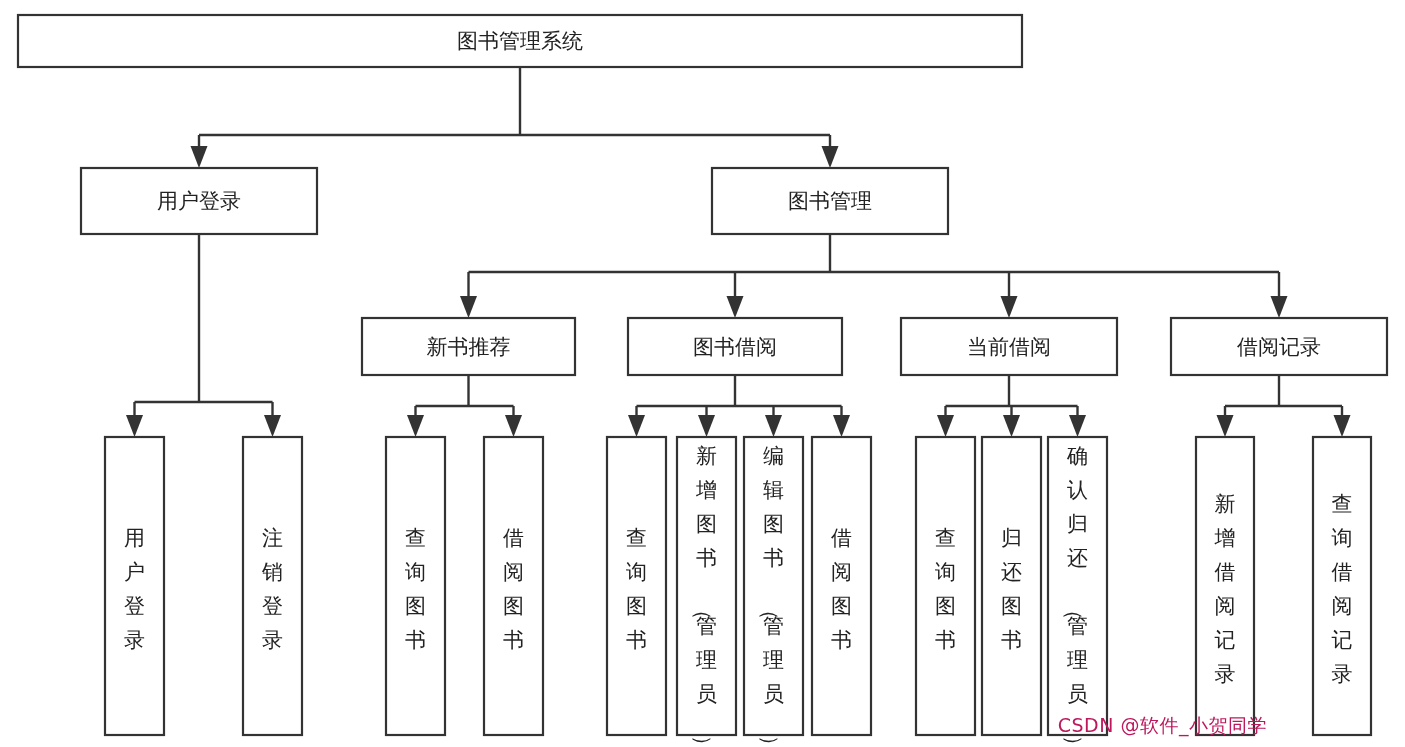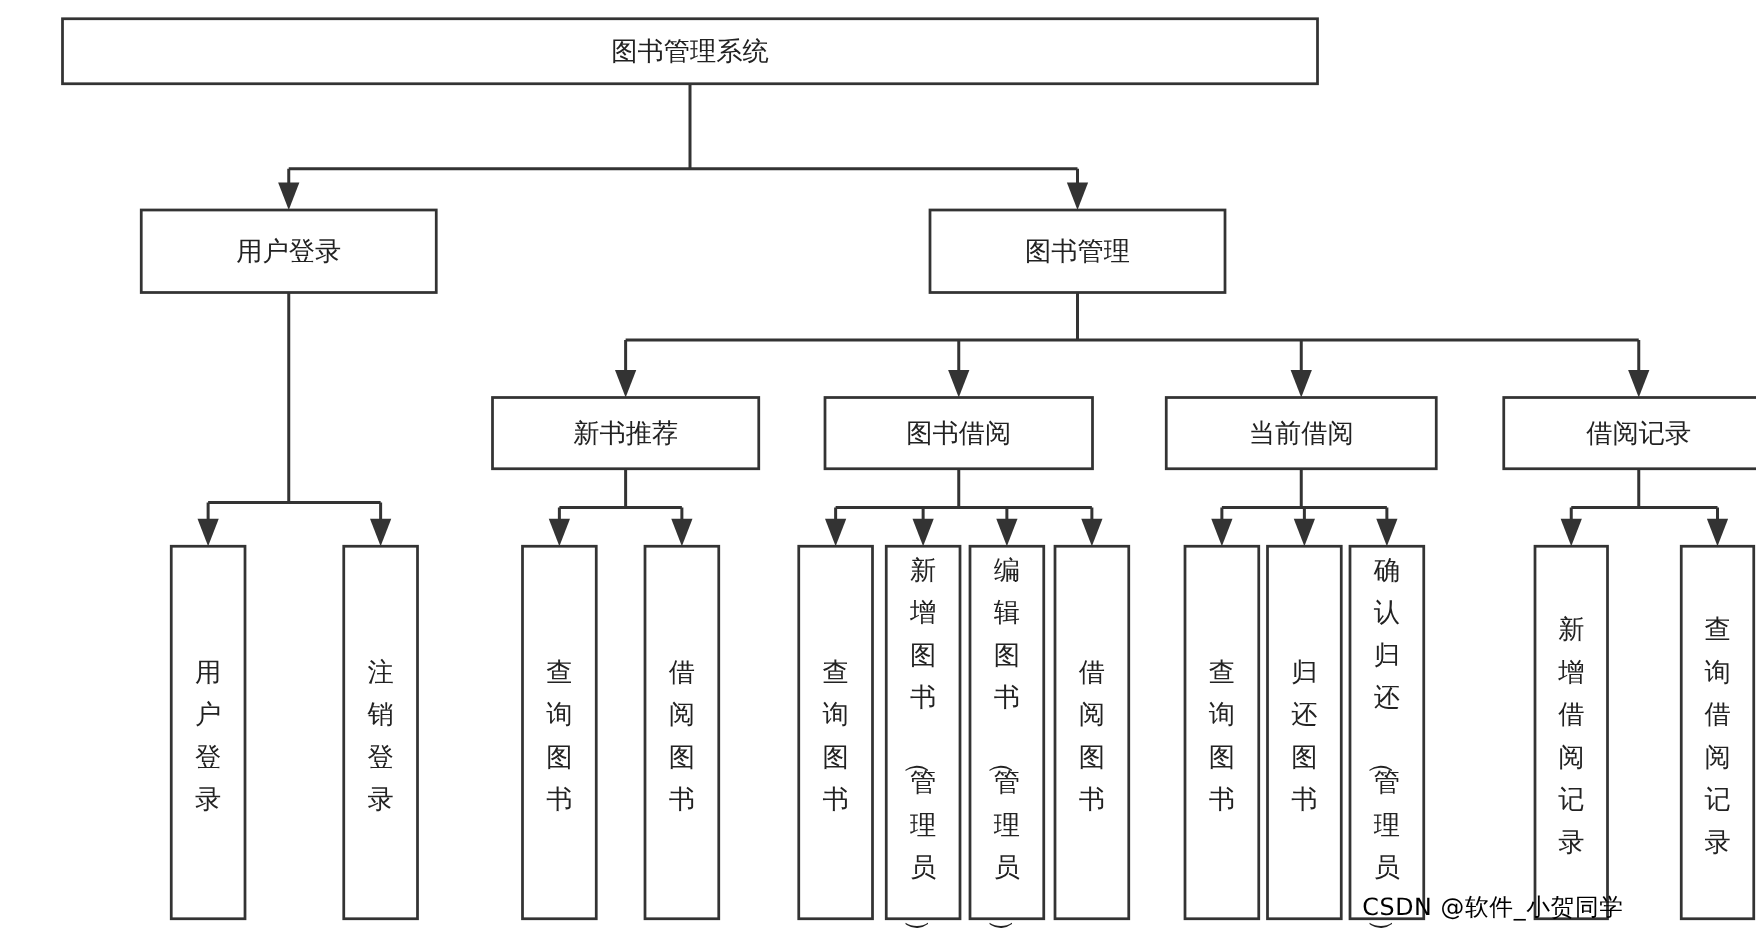--- a/index.html
+++ b/index.html
@@ -12,21 +12,20 @@
     width: 1405px;
     height: 747px;
     font-family: "DejaVu Sans", "Liberation Sans", sans-serif;
     overflow: hidden;
     position: relative;
   }
   #diagram-root {
     position: relative;
     width: 1279px;
     height: 747px;
-    margin-left: 32px;
   }
   svg.flow {
     position: absolute;
     top: 0;
     left: 0;
     width: 1405px;
     height: 747px;
     display: block;
   }
   .node-rect {
@@ -56,21 +55,21 @@
   .arrow-head {
     fill: #333333;
     stroke: none;
   }
   .watermark {
     position: absolute;
     right: 12px;
     bottom: 8px;
     font-family: "DejaVu Sans", "Liberation Sans", sans-serif;
     font-size: 19px;
-    color: #000000;
+    color: #be185d;
     letter-spacing: 0.5px;
     white-space: nowrap;
     user-select: none;
   }
 </style>
 </head>
 <body>
 
 <div id="diagram-root">
   <svg class="flow" id="flow-svg" viewBox="0 0 1405 747" xmlns="http://www.w3.org/2000/svg">

